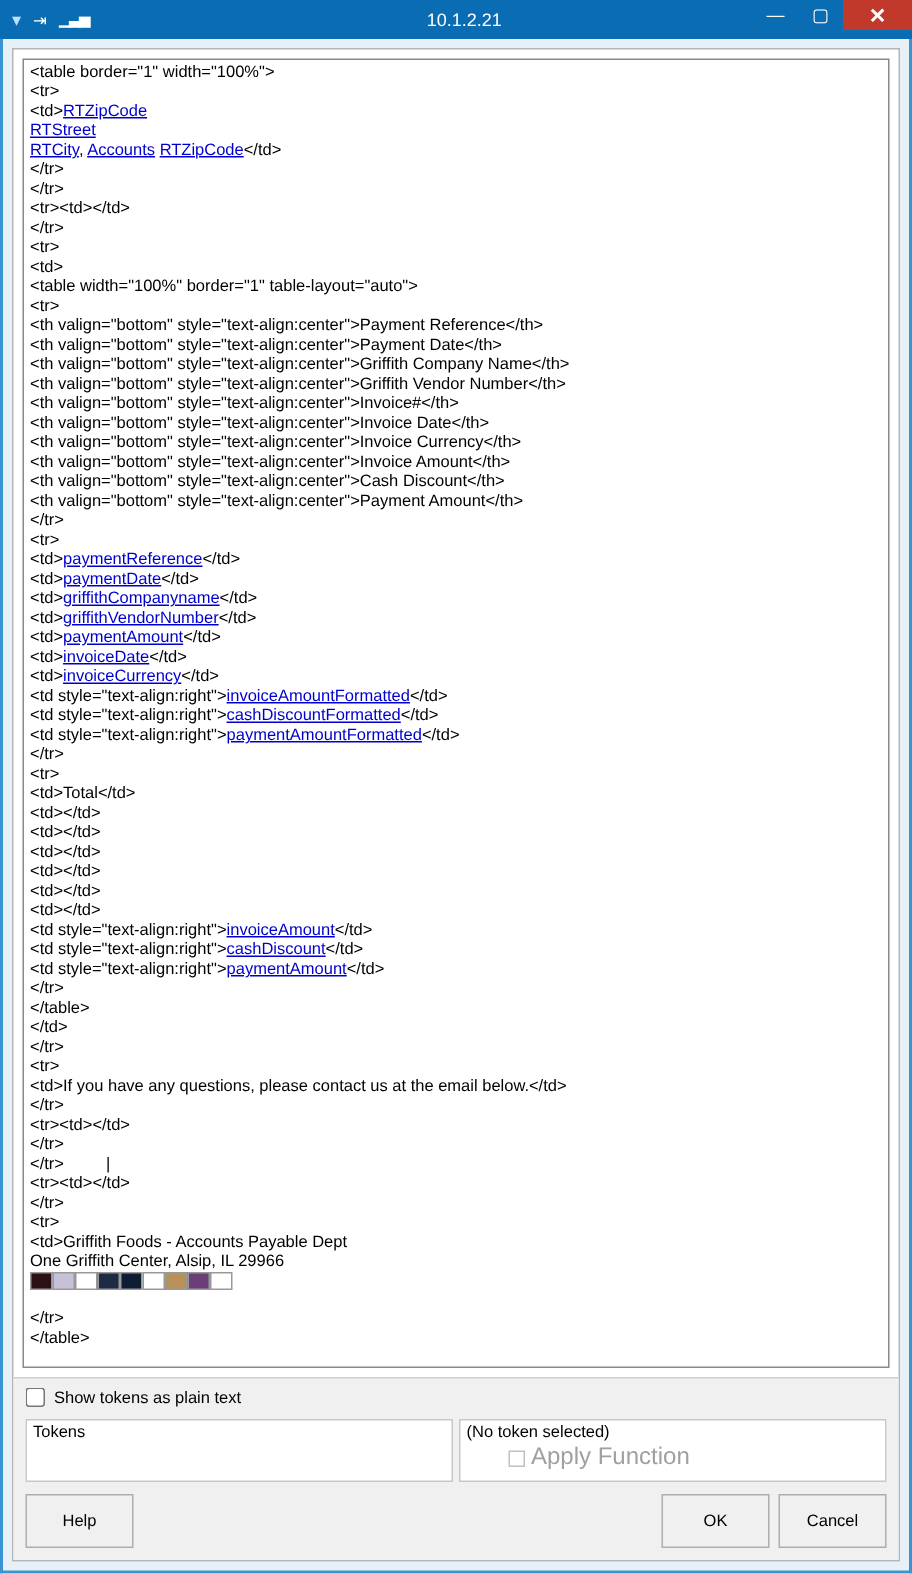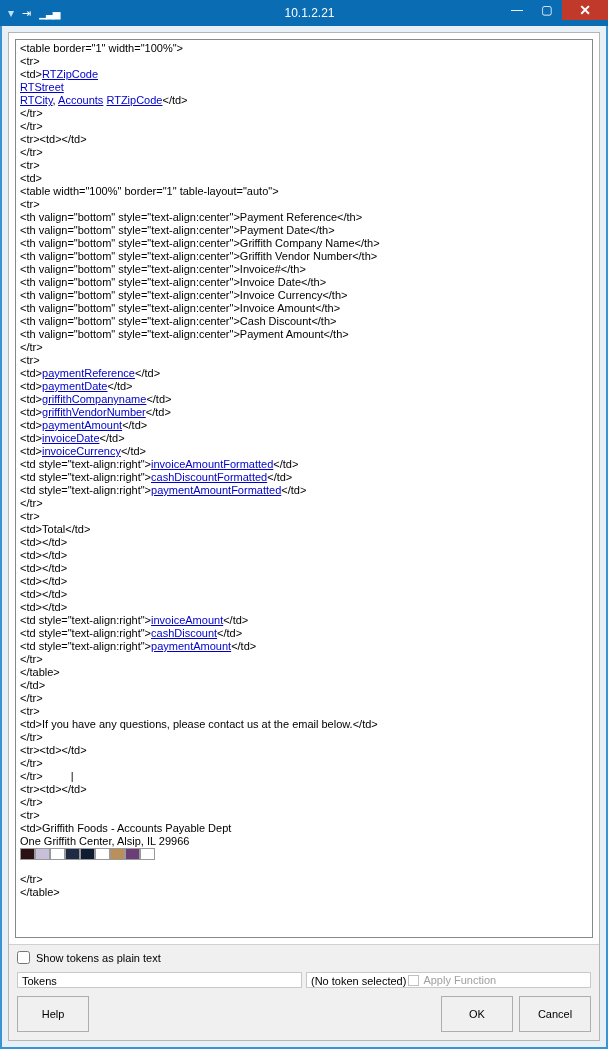--- a/index.html
+++ b/index.html
@@ -128,42 +128,43 @@
   .checkbox-row {
     display: flex;
     align-items: flex-end;
     gap: 6px;
     padding: 2px 0 4px 0;
   }
   .checkbox-row input { margin:0; }
   .panel-row {
     display: flex;
     gap: 4px;
-    height: 16px;
+    height: 42px;
   }
   .panel {
     border: 1px solid #c8c8c8;
     background: #fff;
     flex:1;
     padding: 2px 4px;
     font-size: 11px;
     overflow:hidden;
     color:#000;
   }
   .panel.right {
     display:flex;
-    flex-direction:row;
+    flex-direction:column;
     gap:2px;
   }
   .panel .sub {
     color:#a0a0a0;
     display:flex;
     align-items:center;
     gap:4px;
-    font-size:11px;
+    font-size:16px;
+    margin-left:28px;
   }
   .panel .sub .chk {
     width:11px;height:11px;border:1px solid #c0c0c0;display:inline-block;
   }
   .button-row {
     display: flex;
     justify-content: space-between;
     align-items: center;
     padding-top: 4px;
   }

